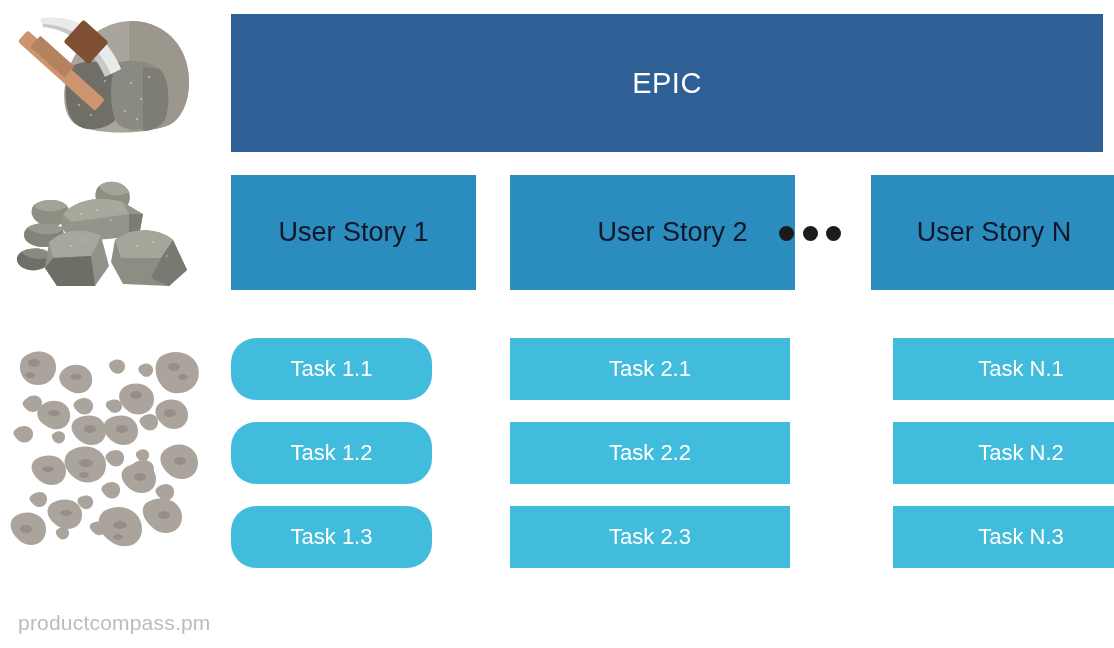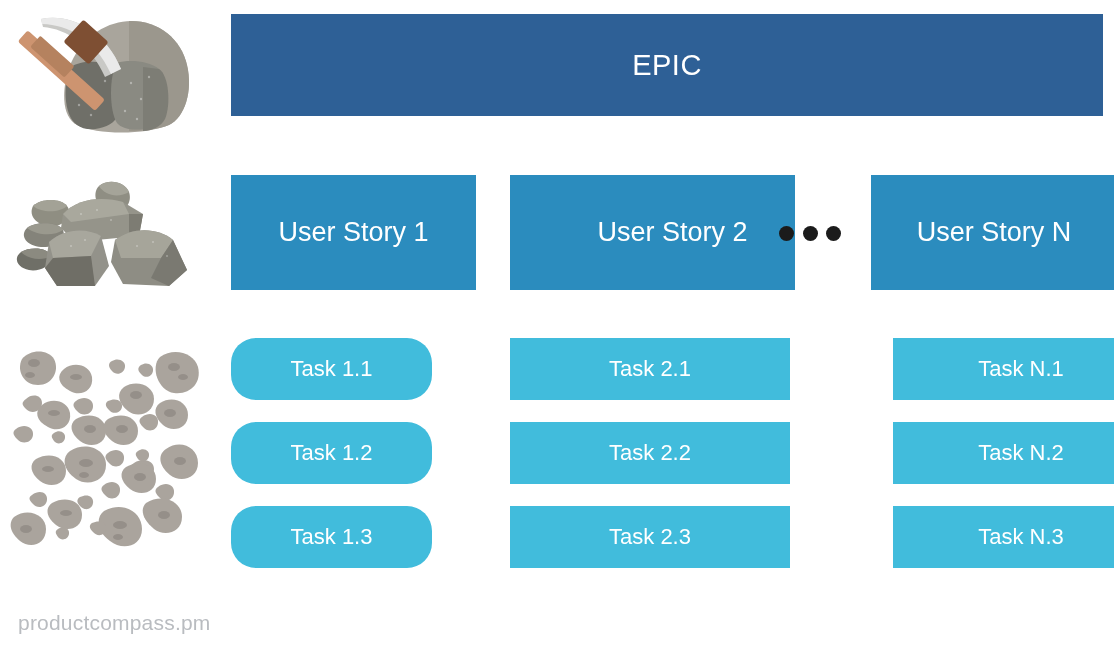--- a/index.html
+++ b/index.html
@@ -15,31 +15,31 @@
   
   .icon-col{position:absolute;left:0;top:0;width:228px;height:600px;}
   .icon-slot{position:absolute;left:0;width:222px;display:flex;align-items:center;justify-content:center;}
   .icon-boulder{top:4px;height:134px;}
   .icon-rockpile{top:168px;height:130px;}
   .icon-gravel{top:330px;height:250px;}
   .icon-slot svg{display:block;}
 
   
   .epic{
-    position:absolute;left:231px;top:14px;width:872px;height:102px;
+    position:absolute;left:231px;top:14px;width:872px;height:138px;
     background:#2E6096;
     color:#ffffff;
     display:flex;align-items:center;justify-content:center;
     font-size:29px;letter-spacing:0.5px;
   }
 
   .story{
     position:absolute;top:175px;height:115px;
     background:#2B8CBE;
-    color:#ffffff;
+    color:#0f172a;
     display:flex;align-items:center;justify-content:center;
     font-size:27px;
   }
   .story.c1{left:231px;width:245px;}
   .story.c2{left:510px;width:245px;padding-left:40px;}
   .story.c3{left:871px;width:246px;}
 
   .ellipsis{
     position:absolute;left:779px;top:225px;
     width:62px;height:16px;

